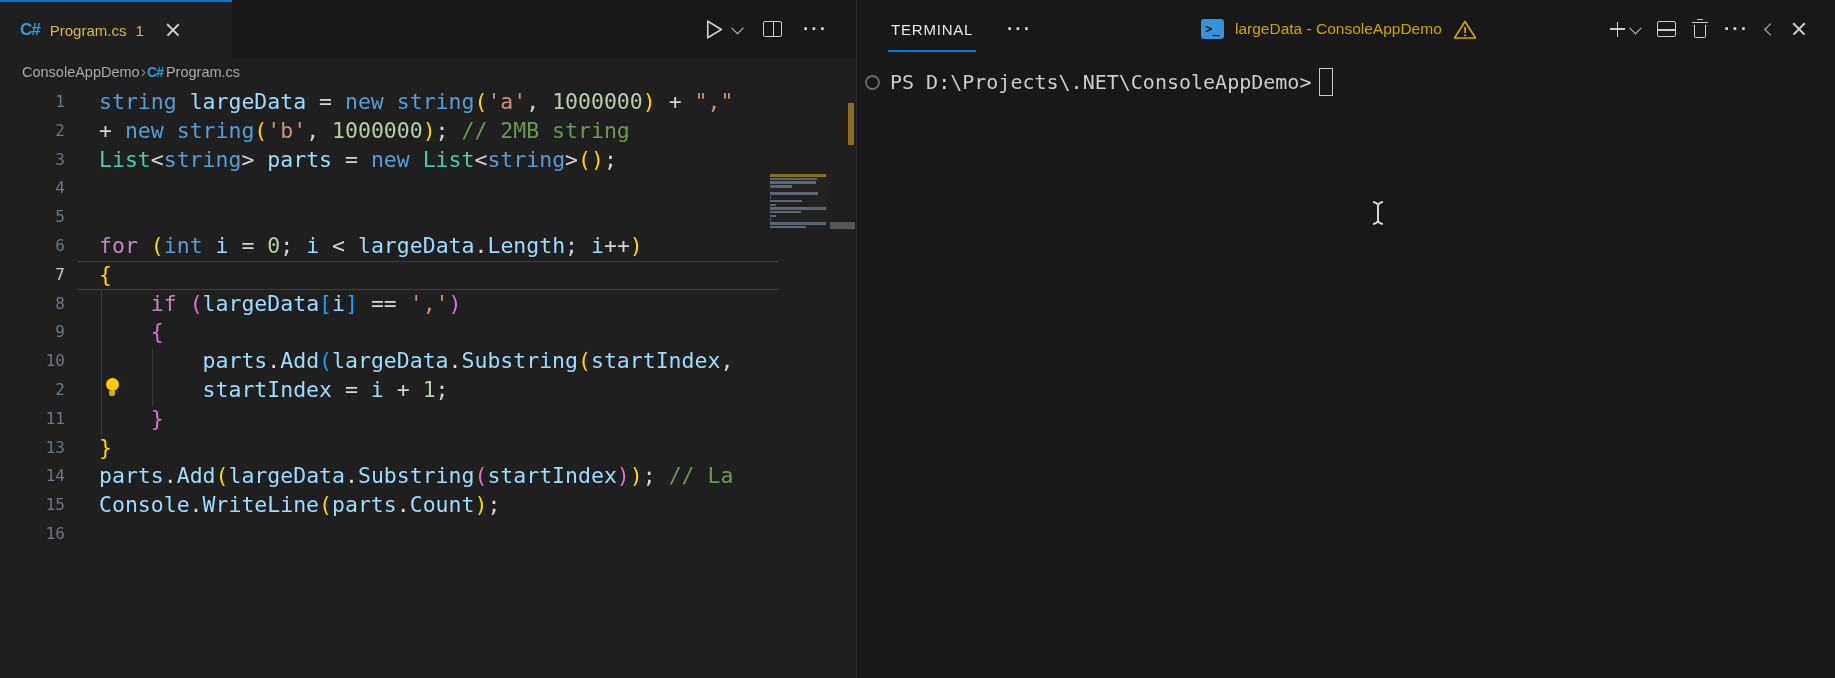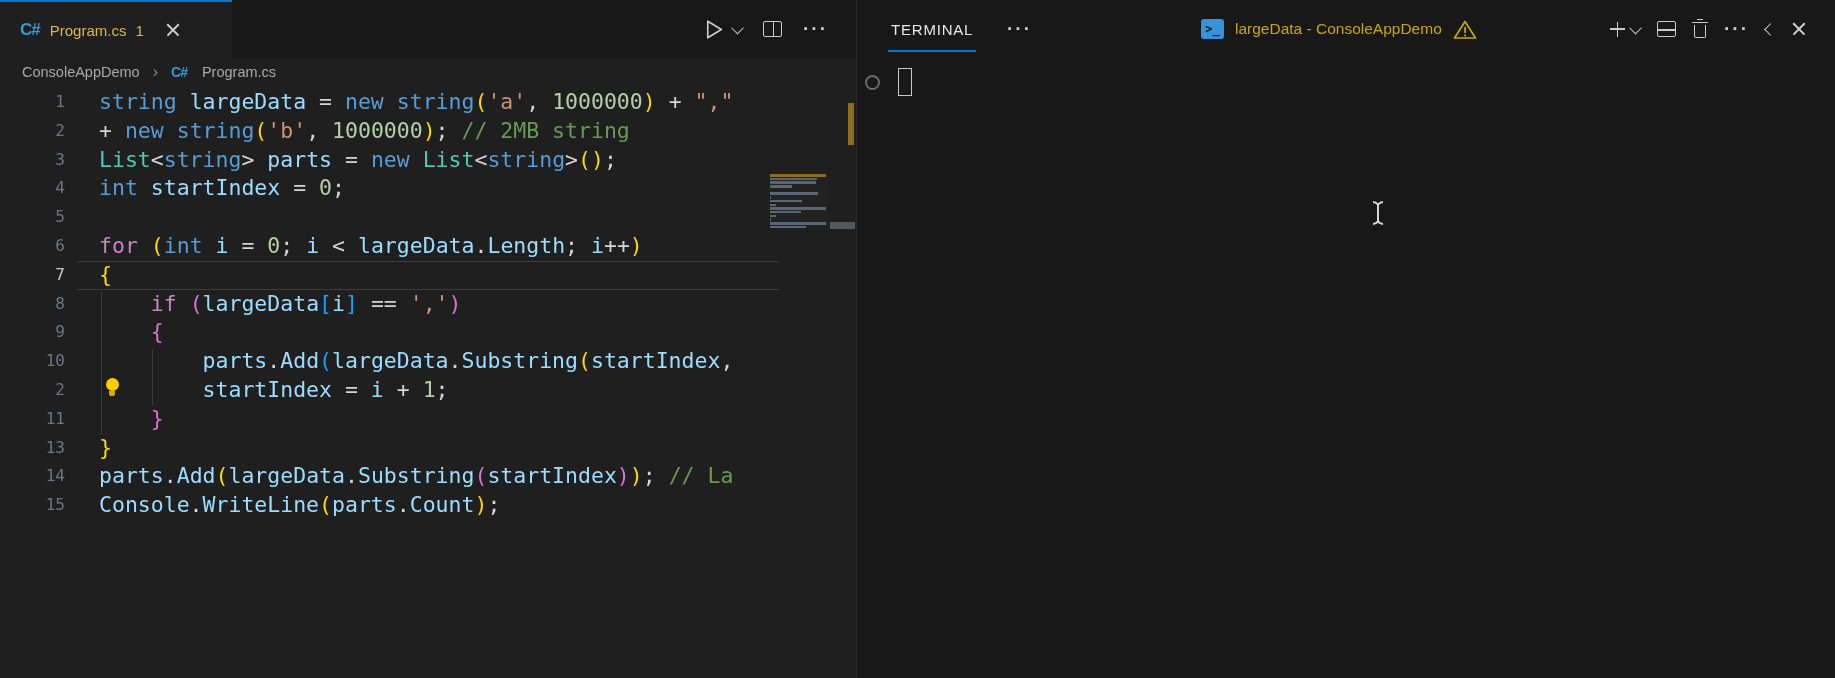--- a/index.html
+++ b/index.html
@@ -22,21 +22,21 @@
   .run-group{display:flex;align-items:center;gap:7px;}
   .chev{width:8px;height:8px;border-right:1.6px solid #cccccc;border-bottom:1.6px solid #cccccc;display:inline-block;}
   .chev.down{transform:rotate(45deg) translate(-1px,-1px);}
   .chev.left{transform:rotate(135deg);}
   .split-v{width:17px;height:14px;border:1.6px solid #cccccc;border-radius:2px;position:relative;}
   .split-v::after{content:"";position:absolute;left:50%;top:0;width:1.6px;height:100%;background:#cccccc;}
   .split-h{width:17px;height:14px;border:1.6px solid #cccccc;border-radius:2px;position:relative;}
   .split-h::after{content:"";position:absolute;top:50%;left:0;height:1.6px;width:100%;background:#cccccc;}
   .dots{color:#cfcfcf;font-size:19px;letter-spacing:2px;font-weight:700;line-height:10px;}
 
-  .breadcrumb{height:28px;display:flex;align-items:center;padding-left:22px;gap:13px;font-size:14.5px;color:#a9a9a9;}
+  .breadcrumb{height:28px;display:flex;align-items:center;padding-left:22px;gap:1px;font-size:14.5px;color:#a9a9a9;}
   .breadcrumb .cs-icon{font-size:14px;margin-right:2px;}
   .crumb-sep{color:#8a8a8a;font-size:16px;}
 
   
   .code-area{position:absolute;left:0;top:86px;right:0;bottom:0;overflow:hidden;}
   .rows{padding-top:2px;}
   .code-row{height:28.8px;display:flex;align-items:center;}
   .gutter{width:65px;flex:0 0 65px;text-align:right;font-family:"DejaVu Sans Mono",monospace;
           font-size:16px;color:#6e7681;line-height:28.8px;}
   .code-row.current .gutter{color:#c6c6c6;}
@@ -127,21 +127,20 @@
           <div class="code-row">
             <span class="gutter">2</span>
             <span class="line-content"><span style="color: rgb(212, 212, 212);">+ </span><span style="color: rgb(86, 156, 214);">new</span><span style="color: rgb(212, 212, 212);"> </span><span style="color: rgb(86, 156, 214);">string</span><span style="color: rgb(255, 215, 0);">(</span><span style="color: rgb(206, 145, 120);">'b'</span><span style="color: rgb(212, 212, 212);">, </span><span style="color: rgb(181, 206, 168);">1000000</span><span style="color: rgb(255, 215, 0);">)</span><span style="color: rgb(212, 212, 212);">; </span><span style="color: rgb(106, 153, 85);">// 2MB string</span></span>
           </div>
           <div class="code-row">
             <span class="gutter">3</span>
             <span class="line-content"><span style="color: rgb(78, 201, 176);">List</span><span style="color: rgb(212, 212, 212);">&lt;</span><span style="color: rgb(86, 156, 214);">string</span><span style="color: rgb(212, 212, 212);">&gt; </span><span style="color: rgb(156, 220, 254);">parts</span><span style="color: rgb(212, 212, 212);"> = </span><span style="color: rgb(86, 156, 214);">new</span><span style="color: rgb(212, 212, 212);"> </span><span style="color: rgb(78, 201, 176);">List</span><span style="color: rgb(212, 212, 212);">&lt;</span><span style="color: rgb(86, 156, 214);">string</span><span style="color: rgb(212, 212, 212);">&gt;</span><span style="color: rgb(255, 215, 0);">()</span><span style="color: rgb(212, 212, 212);">;</span></span>
           </div>
           <div class="code-row">
             <span class="gutter">4</span>
-            <span class="line-content"><span style="color: rgb(86, 156, 214);">int</span><span style="color: rgb(212, 212, 212);"> </span><span style="color: rgb(156, 220, 254);">startIndex</span><span style="color: rgb(212, 212, 212);"> = </span><span style="color: rgb(181, 206, 168);">0</span><span style="color: rgb(212, 212, 212);">;</span></span>
           </div>
           <div class="code-row">
             <span class="gutter">5</span>
             <span class="line-content"></span>
           </div>
           <div class="code-row">
             <span class="gutter">6</span>
             <span class="line-content"><span style="color: rgb(197, 134, 192);">for</span><span style="color: rgb(212, 212, 212);"> </span><span style="color: rgb(255, 215, 0);">(</span><span style="color: rgb(86, 156, 214);">int</span><span style="color: rgb(212, 212, 212);"> </span><span style="color: rgb(156, 220, 254);">i</span><span style="color: rgb(212, 212, 212);"> = </span><span style="color: rgb(181, 206, 168);">0</span><span style="color: rgb(212, 212, 212);">; </span><span style="color: rgb(156, 220, 254);">i</span><span style="color: rgb(212, 212, 212);"> &lt; </span><span style="color: rgb(156, 220, 254);">largeData</span><span style="color: rgb(212, 212, 212);">.</span><span style="color: rgb(156, 220, 254);">Length</span><span style="color: rgb(212, 212, 212);">; </span><span style="color: rgb(156, 220, 254);">i</span><span style="color: rgb(212, 212, 212);">++</span><span style="color: rgb(255, 215, 0);">)</span></span>
           </div>
           <div class="code-row current">
@@ -172,20 +171,24 @@
             <span class="gutter">13</span>
             <span class="line-content"><span style="color: rgb(255, 215, 0);">}</span></span>
           </div>
           <div class="code-row">
             <span class="gutter">14</span>
             <span class="line-content"><span style="color: rgb(156, 220, 254);">parts</span><span style="color: rgb(212, 212, 212);">.</span><span style="color: rgb(156, 220, 254);">Add</span><span style="color: rgb(255, 215, 0);">(</span><span style="color: rgb(156, 220, 254);">largeData</span><span style="color: rgb(212, 212, 212);">.</span><span style="color: rgb(156, 220, 254);">Substring</span><span style="color: rgb(218, 112, 214);">(</span><span style="color: rgb(156, 220, 254);">startIndex</span><span style="color: rgb(218, 112, 214);">)</span><span style="color: rgb(255, 215, 0);">)</span><span style="color: rgb(212, 212, 212);">; </span><span style="color: rgb(106, 153, 85);">// La</span></span>
           </div>
           <div class="code-row">
             <span class="gutter">15</span>
             <span class="line-content"><span style="color: rgb(156, 220, 254);">Console</span><span style="color: rgb(212, 212, 212);">.</span><span style="color: rgb(156, 220, 254);">WriteLine</span><span style="color: rgb(255, 215, 0);">(</span><span style="color: rgb(156, 220, 254);">parts</span><span style="color: rgb(212, 212, 212);">.</span><span style="color: rgb(156, 220, 254);">Count</span><span style="color: rgb(255, 215, 0);">)</span><span style="color: rgb(212, 212, 212);">;</span></span>
+          </div>
+          <div class="code-row">
+            <span class="gutter">16</span>
+            <span class="line-content"></span>
           </div>
         </div>
       <div class="indent-guide guide1"></div>
       <div class="indent-guide guide2"></div>
       <div class="lightbulb">
         <div class="bulb"></div>
           <div class="stem"></div>
       </div>
       <div class="minimap" id="minimap">
           <div class="mm-bar" style="width: 56px; background: rgb(138, 109, 29);"></div>
@@ -239,20 +242,21 @@
             <span class="can"></span>
         </span>
         <span class="dots">···</span>
         <span class="chev left"></span>
         <span class="xicon"></span>
       </div>
     </div>
     <div class="terminal-body">
       <div class="term-line">
         <span class="cmd-circle"></span>
+        <span>PS D:\Projects\.NET\ConsoleAppDemo&gt;</span>
         <span class="cursor-box"></span>
       </div>
     </div>
   </div>
 
   <div class="mouse">
     <svg width="16" height="28" viewBox="0 0 16 28">
       <path d="M3 3 Q5.5 3 8 5.5 Q10.5 3 13 3 M8 5.5 V22.5 M3 25 Q5.5 25 8 22.5 Q10.5 25 13 25" fill="none" stroke="#d8d8d8" stroke-width="2"></path>
     </svg>
   </div>

